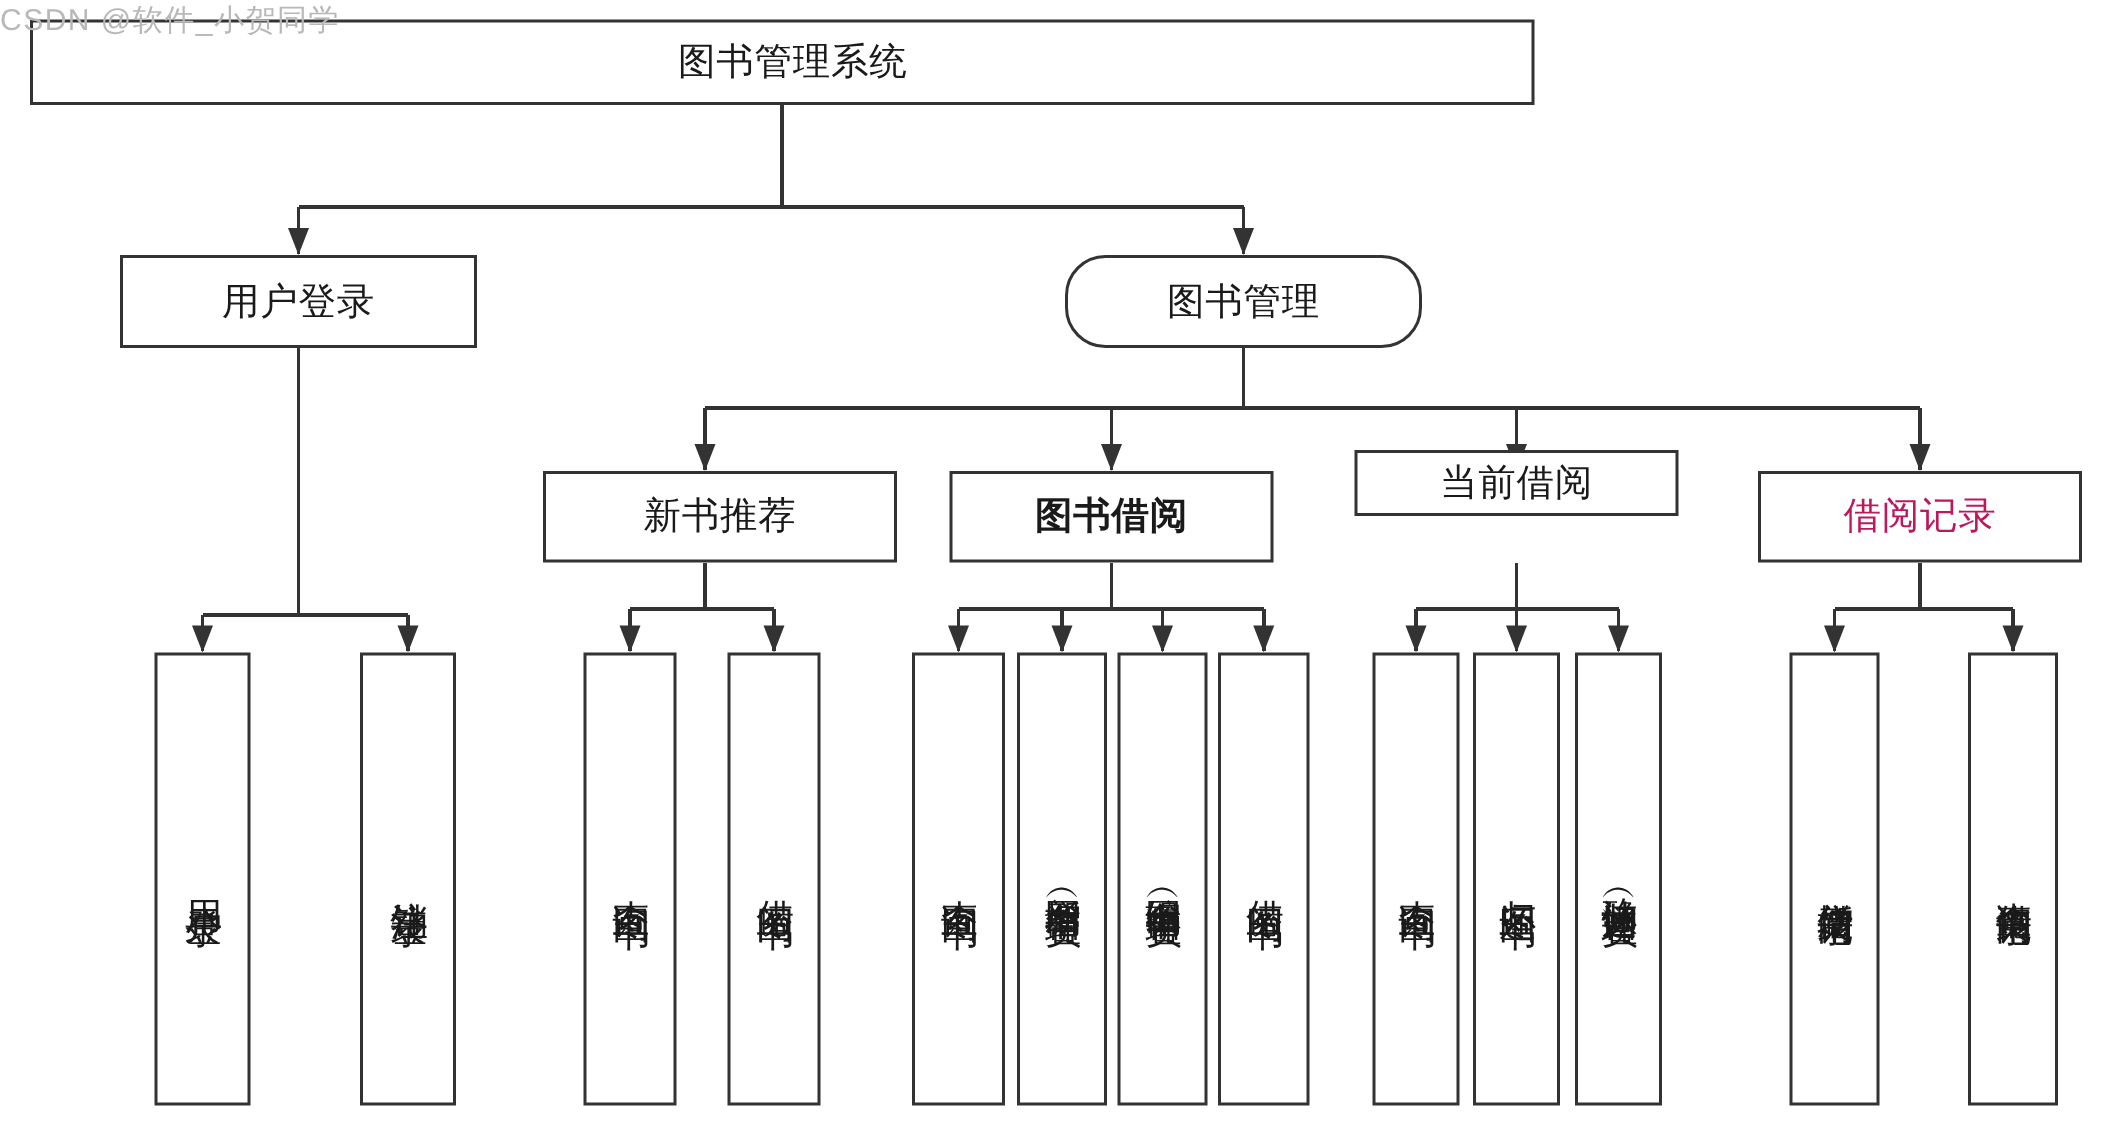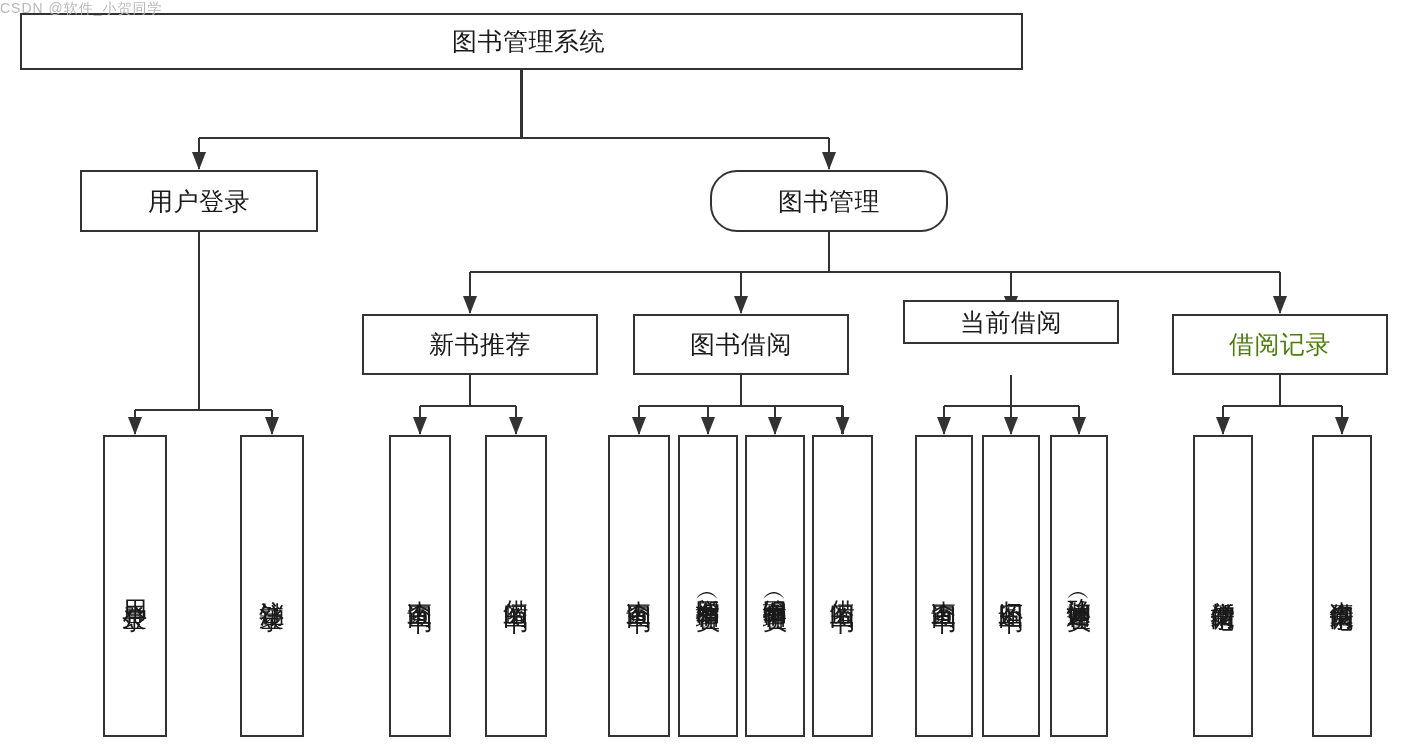--- a/index.html
+++ b/index.html
@@ -60,21 +60,21 @@
     letter-spacing: 3px;
     max-height: 100%;
   }
   .node.vert.tall .node-label {
     font-size: 24px;
     letter-spacing: 1.5px;
   }
   .watermark {
     position: absolute;
     color: #b8b8b8;
-    font-size: 14px;
+    font-size: 20px;
     letter-spacing: 1px;
     white-space: nowrap;
     font-family: "Liberation Sans", "DejaVu Sans", sans-serif;
   }
 </style>
 </head>
 <body>
 
 <div id="diagram-root">
   <svg class="edges" id="edge-layer" viewBox="0 0 1405 747" preserveAspectRatio="none" aria-hidden="true">
@@ -138,27 +138,27 @@
       <div class="node horiz" style="left: 80px; top: 170px; width: 238px; height: 62px; border-color: rgb(51, 51, 51); background: rgb(255, 255, 255);">
         <span class="node-label" style="color: rgb(26, 26, 26);">用户登录</span>
       </div>
       <div class="node horiz" style="left: 710px; top: 170px; width: 238px; height: 62px; border-color: rgb(51, 51, 51); background: rgb(255, 255, 255); border-radius: 27px;">
         <span class="node-label" style="color: rgb(26, 26, 26);">图书管理</span>
       </div>
       <div class="node horiz" style="left: 362px; top: 314px; width: 236px; height: 61px; border-color: rgb(51, 51, 51); background: rgb(255, 255, 255);">
         <span class="node-label" style="color: rgb(26, 26, 26);">新书推荐</span>
       </div>
       <div class="node horiz" style="left: 633px; top: 314px; width: 216px; height: 61px; border-color: rgb(51, 51, 51); background: rgb(255, 255, 255);">
-        <span class="node-label" style="color: rgb(26, 26, 26);">图书借阅</span>
+        <span class="node-label" style="color: rgb(26, 26, 26); font-weight: bold;">图书借阅</span>
       </div>
       <div class="node horiz" style="left: 903px; top: 300px; width: 216px; height: 44px; border-color: rgb(51, 51, 51); background: rgb(255, 255, 255); justify-content: center;">
         <span class="node-label" style="color: rgb(26, 26, 26);">当前借阅</span>
       </div>
       <div class="node horiz" style="left: 1172px; top: 314px; width: 216px; height: 61px; border-color: rgb(51, 51, 51); background: rgb(255, 255, 255);">
-        <span class="node-label" style="color: #4d7c0f;">借阅记录</span>
+        <span class="node-label" style="color: #be185d;">借阅记录</span>
       </div>
       <div class="node vert" style="left: 103px; top: 435px; width: 64px; height: 302px; border-color: rgb(51, 51, 51); background: rgb(255, 255, 255);">
         <span class="node-label" style="color: rgb(26, 26, 26);">用户登录</span>
       </div>
       <div class="node vert" style="left: 240px; top: 435px; width: 64px; height: 302px; border-color: rgb(51, 51, 51); background: rgb(255, 255, 255);">
         <span class="node-label" style="color: rgb(26, 26, 26);">注销登录</span>
       </div>
       <div class="node vert" style="left: 389px; top: 435px; width: 62px; height: 302px; border-color: rgb(51, 51, 51); background: rgb(255, 255, 255);">
         <span class="node-label" style="color: rgb(26, 26, 26);">查询图书</span>
       </div>

